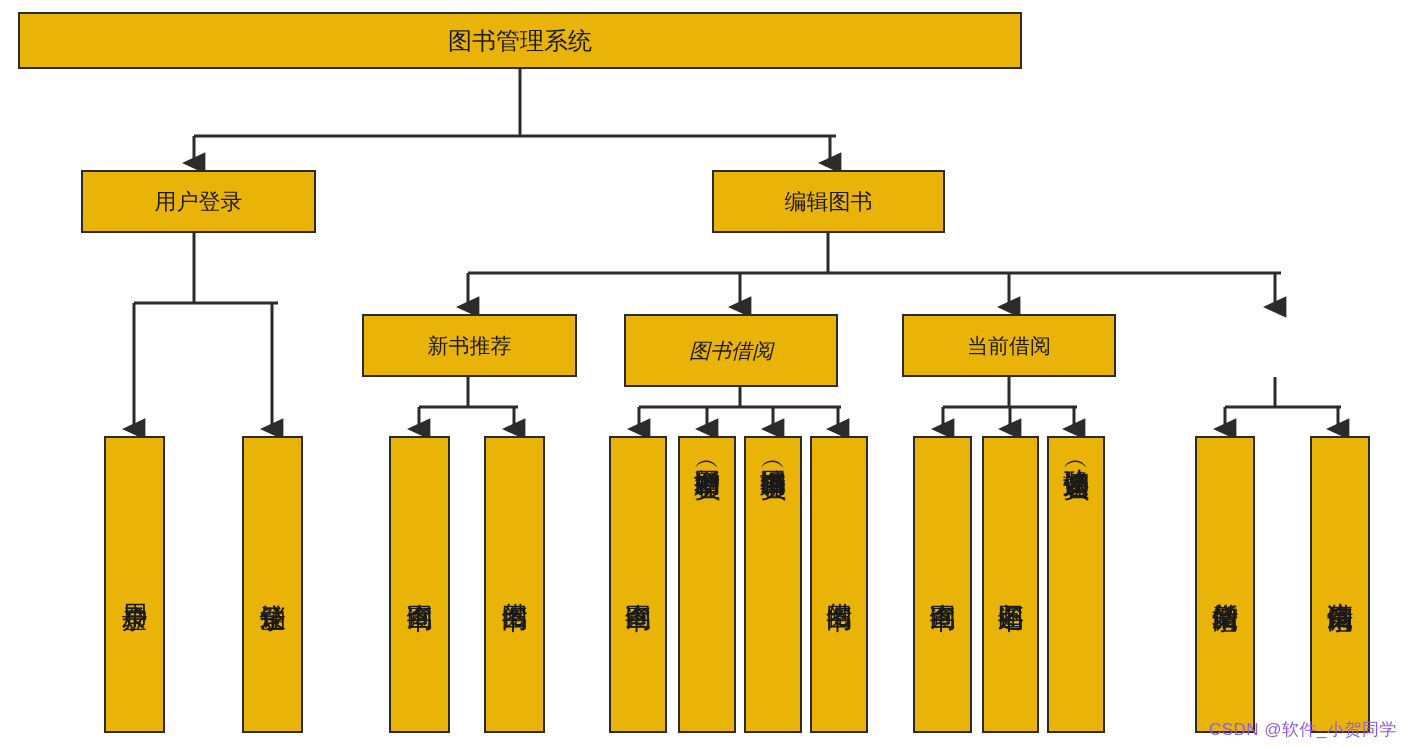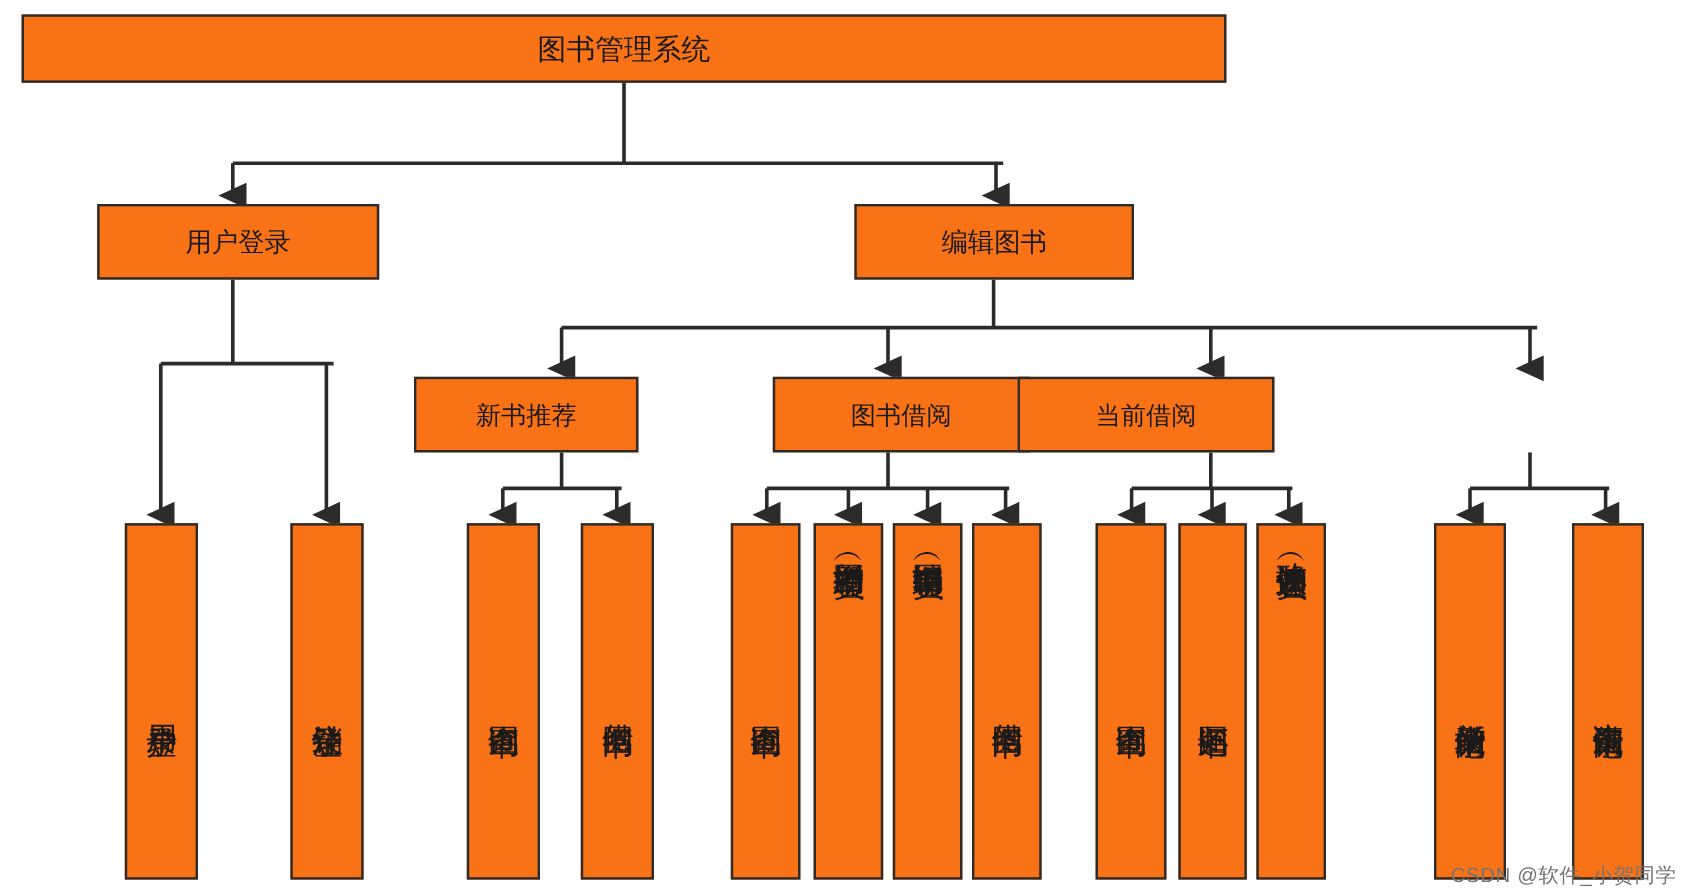--- a/index.html
+++ b/index.html
@@ -10,21 +10,21 @@
     font-family:"Liberation Sans","DejaVu Sans",sans-serif;
     overflow:hidden;
     position:relative;
   }
   #diagram-root{position:absolute;inset:0;width:1405px;height:747px;}
   svg.connector-layer{position:absolute;left:0;top:0;width:1405px;height:747px;pointer-events:none;}
 
   .node{
     position:absolute;
     box-sizing:border-box;
-    background:#f97316;
+    background:#eab308;
     border:2.5px solid #2b2b2b;
     display:flex;
     align-items:center;
     justify-content:center;
     color:#1a1a1a;
   }
   .node.root{font-size:24px;}
   .node.level2{font-size:22px;}
   .node.level3{font-size:21px;}
 
@@ -43,21 +43,21 @@
     white-space:nowrap;
     color:#1a1a1a;
   }
   .node.leaf.centered{align-items:center;}
   .node.leaf.topaligned .leaf-label{margin-top:10px;}
 
   .watermark{
     position:absolute;
     right:8px;bottom:6px;
     font-size:17px;
-    color:#737373;
+    color:#8b5cf6;
     letter-spacing:0.5px;
     white-space:nowrap;
     user-select:none;
   }
 </style>
 </head>
 <body>
 
 <div id="diagram-root">
 
@@ -115,27 +115,27 @@
     <span>图书管理系统</span>
   </div>
 
   <div class="node level2" style="left:81px;top:170px;width:235px;height:63px;">
     <span>用户登录</span>
   </div>
   <div class="node level2" style="left:712px;top:170px;width:233px;height:63px;">
     <span>编辑图书</span>
   </div>
 
-  <div class="node level3" style="left:345px;top:314px;width:187px;height:63px;justify-content:center;">
+  <div class="node level3" style="left:362px;top:314px;width:215px;height:63px;justify-content:center;">
     <span>新书推荐</span>
   </div>
-  <div class="node level3" style="left:644px;top:314px;width:214px;height:63px;">
+  <div class="node level3" style="left:624px;top:314px;width:214px;height:73px;font-style:italic;">
     <span>图书借阅</span>
   </div>
-  <div class="node level3" style="left:848px;top:314px;width:214px;height:63px;">
+  <div class="node level3" style="left:902px;top:314px;width:214px;height:63px;">
     <span>当前借阅</span>
   </div>
 
   <div class="node leaf centered" style="left:104px;top:436px;width:61px;height:297px;">
     <span class="leaf-label">用户登录</span>
   </div>
   <div class="node leaf centered" style="left:242px;top:436px;width:61px;height:297px;">
     <span class="leaf-label">注销登录</span>
   </div>
 

